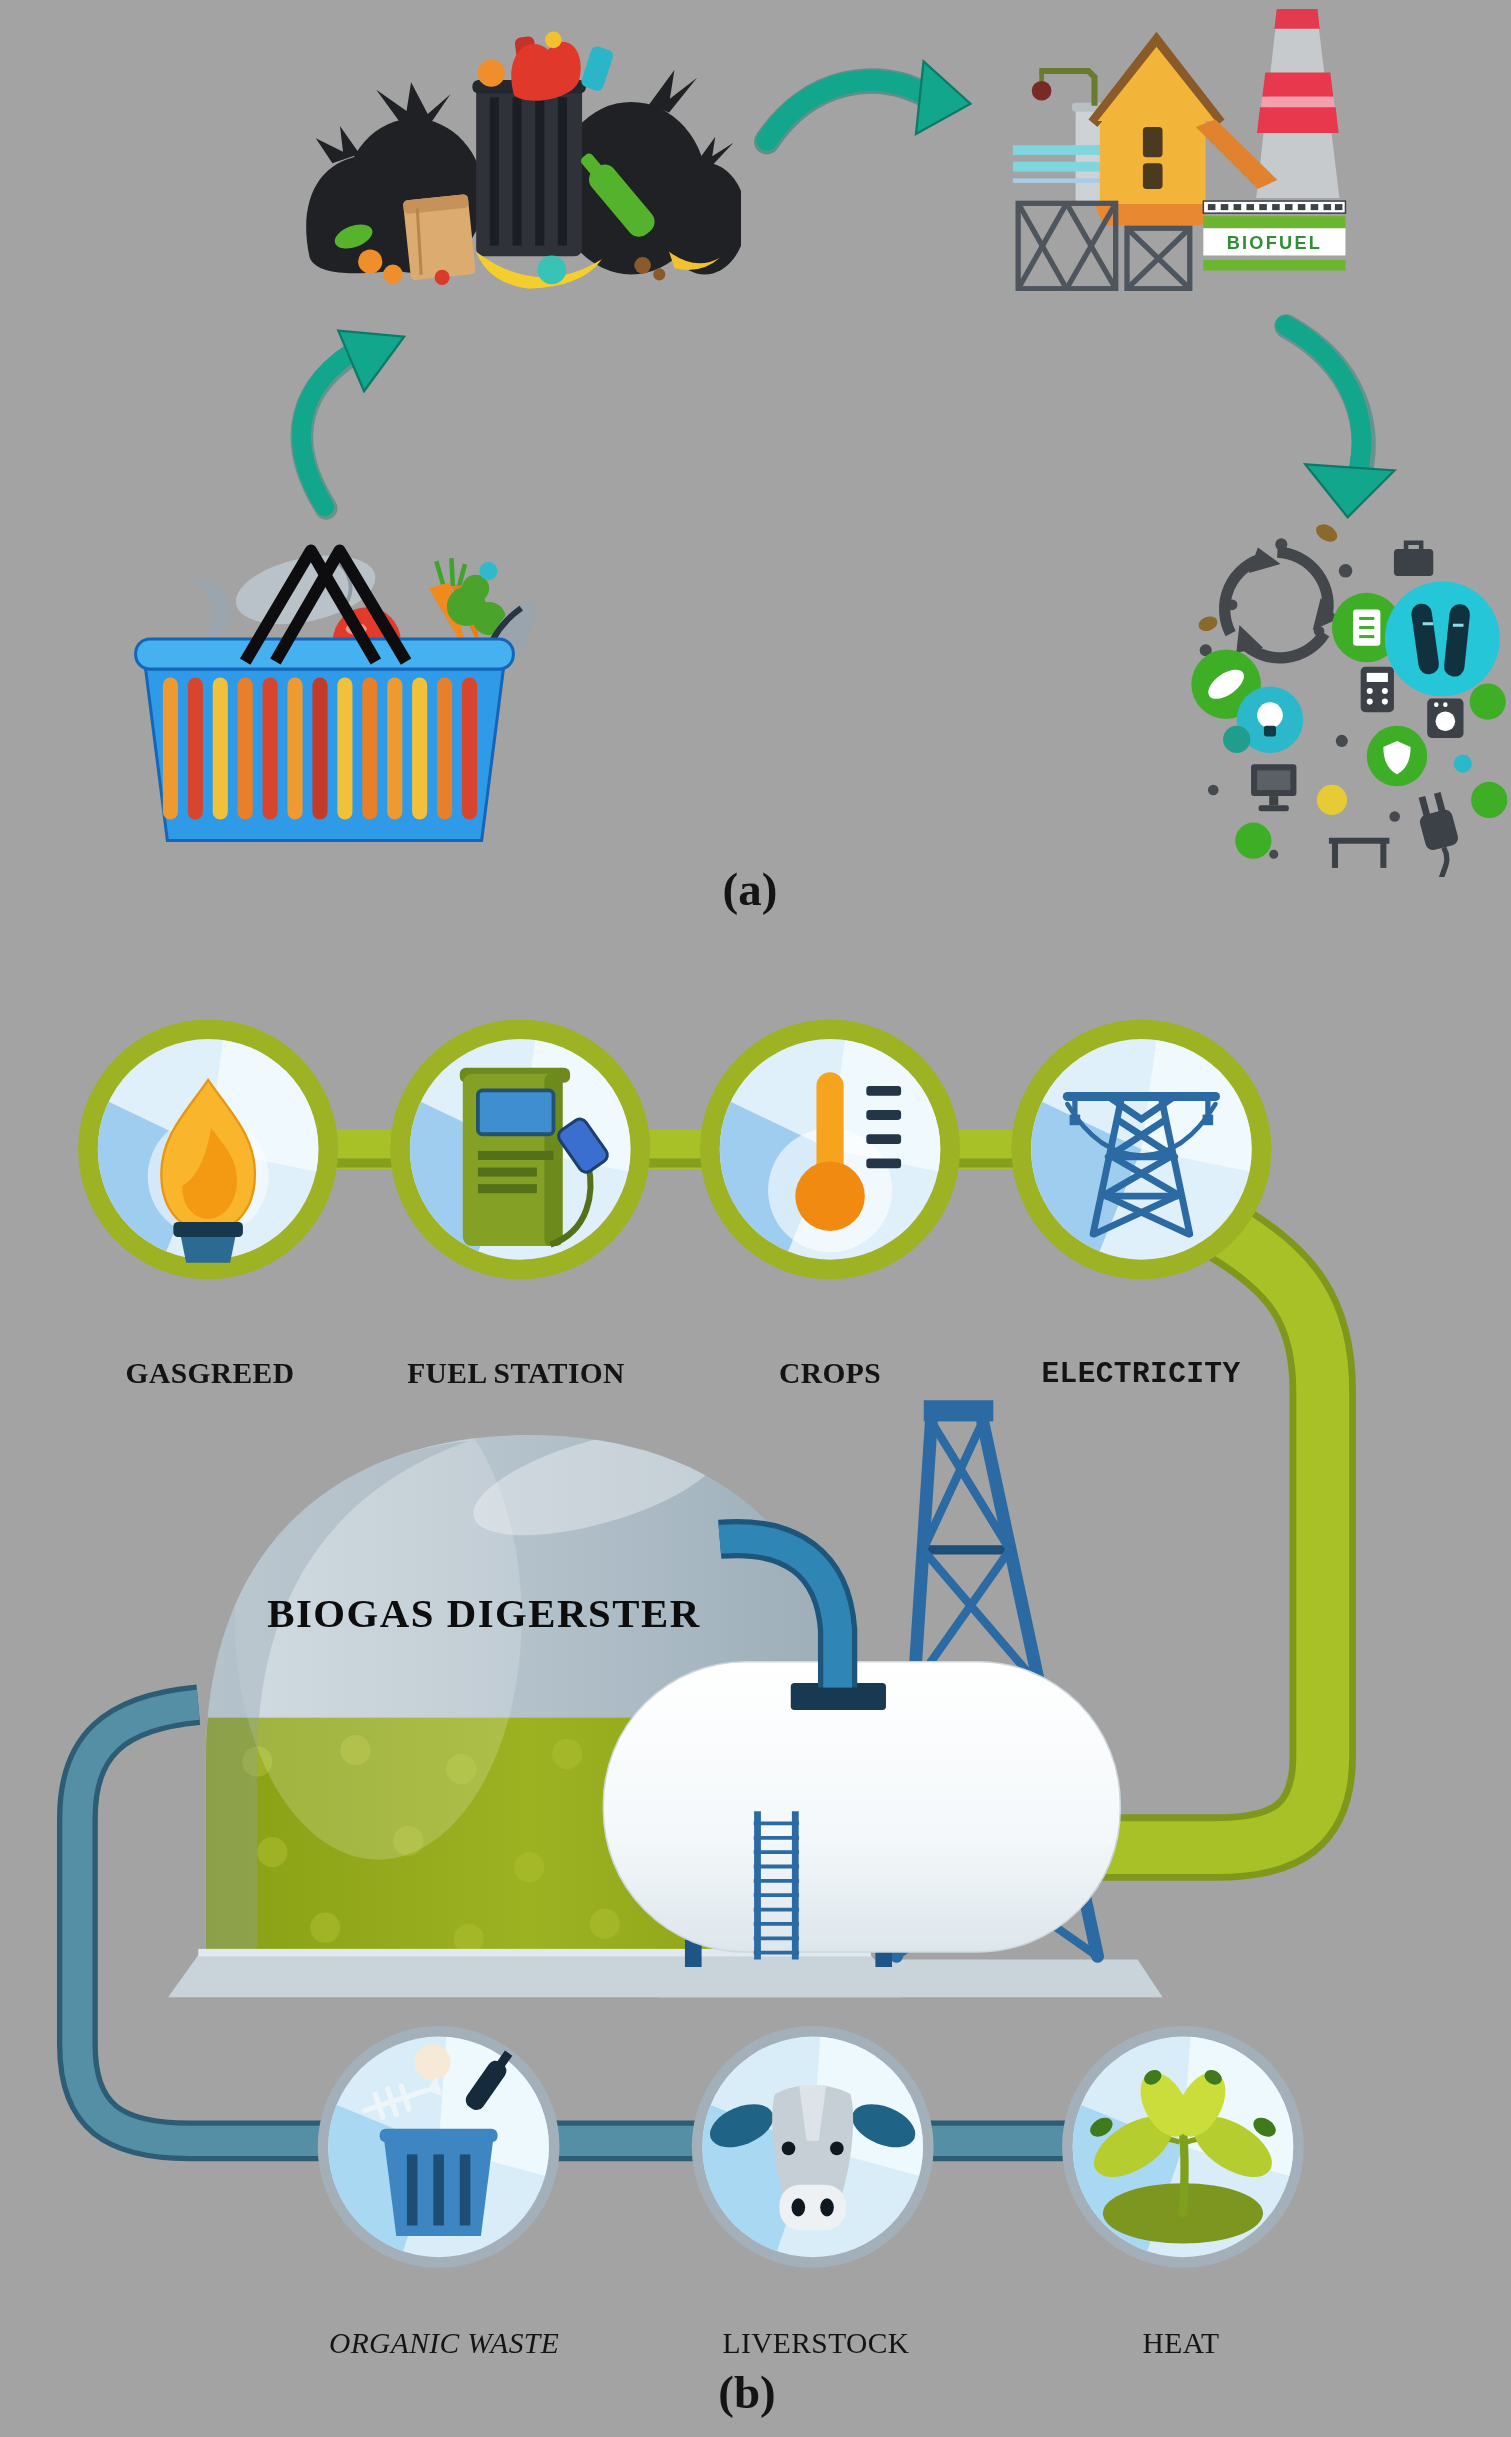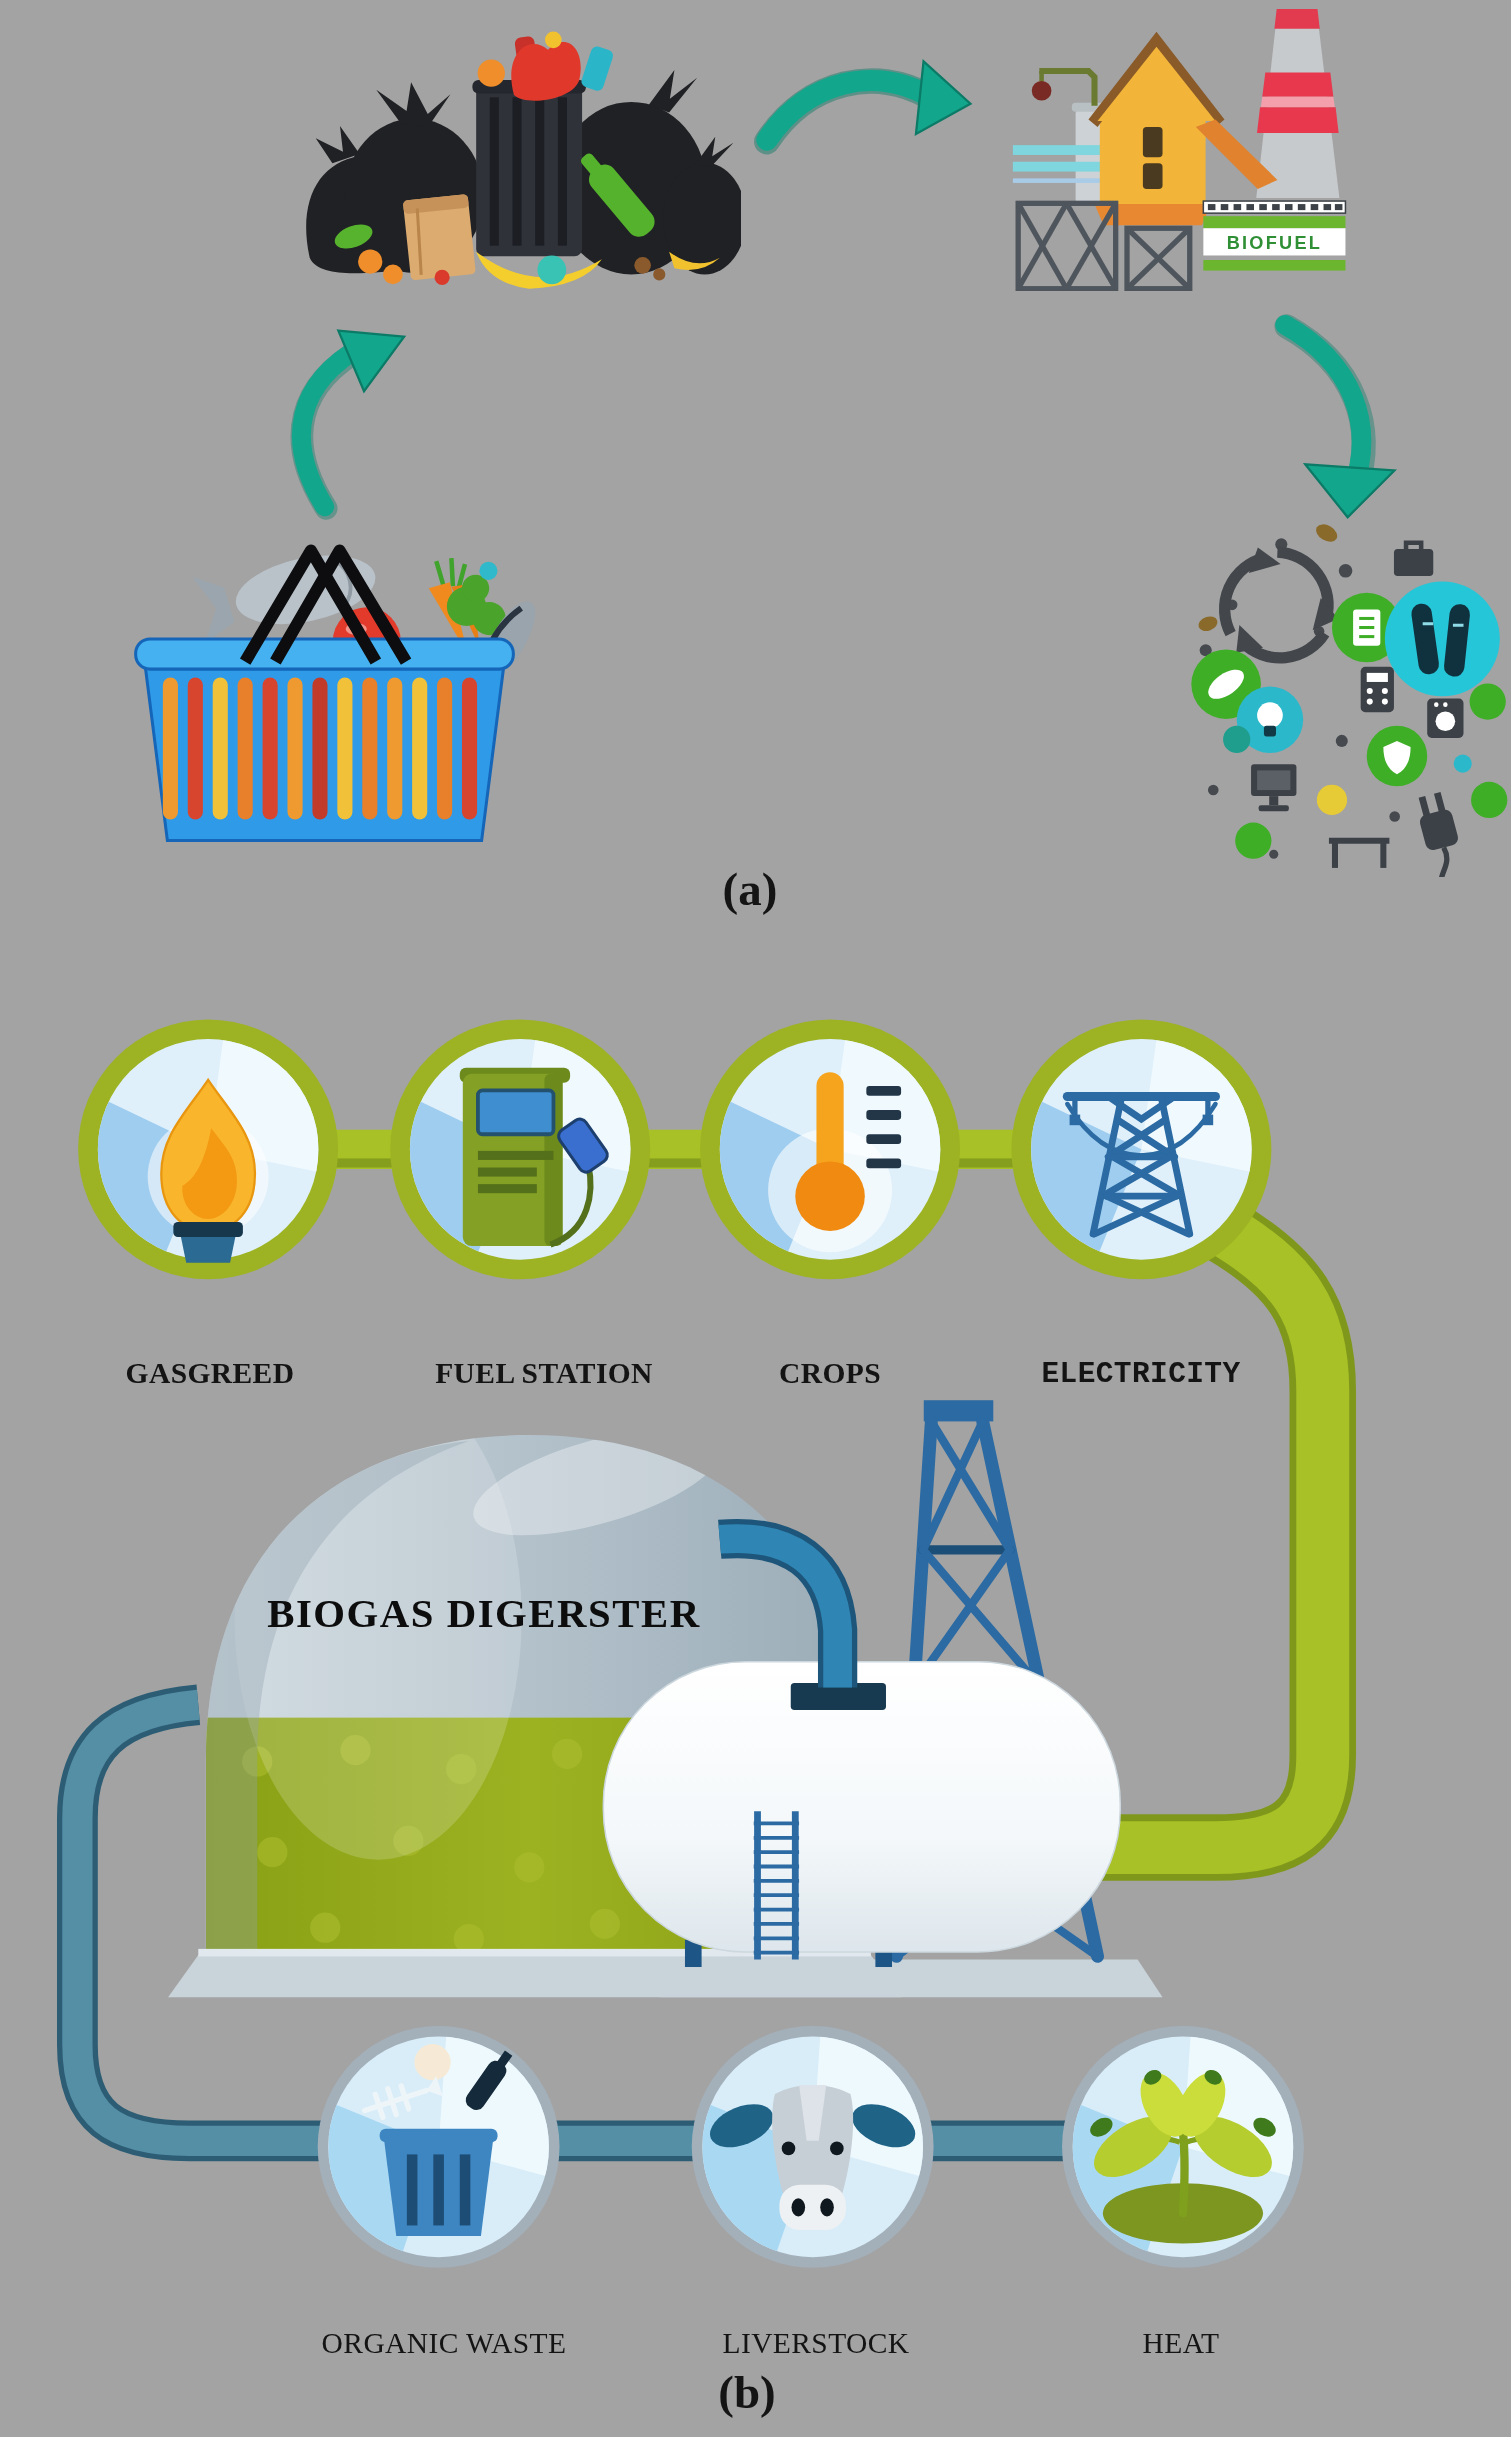--- a/index.html
+++ b/index.html
@@ -560,25 +560,25 @@
           <ellipse cx="108" cy="-26" rx="16" ry="11" fill="#3f7a1c" transform="rotate(32 108 -26)"></ellipse>
           <ellipse cx="-24" cy="-56" rx="27" ry="46" fill="#cadd3a" transform="rotate(-28 -24 -56)"></ellipse>
           <ellipse cx="-40" cy="-92" rx="12" ry="9" fill="#3f7a1c" transform="rotate(-28 -40 -92)"></ellipse>
           <ellipse cx="24" cy="-56" rx="27" ry="46" fill="#cadd3a" transform="rotate(28 24 -56)"></ellipse>
           <ellipse cx="40" cy="-92" rx="12" ry="9" fill="#3f7a1c" transform="rotate(28 40 -92)"></ellipse>
         </g>
       </g>
     </svg>
 
     <div class="abs lbl bold" style="left:210px;top:345px;">GASGREED</div>
-    <div class="abs lbl bold" style="left:544px;top:345px;">FUEL STATION</div>
+    <div class="abs lbl bold" style="left:516px;top:345px;">FUEL STATION</div>
     <div class="abs lbl bold" style="left:830px;top:345px;">CROPS</div>
     <div class="abs lbl bold" style="left:1141px;top:345px;font-family:Liberation Mono, monospace;">ELECTRICITY</div>
 
-    <div class="abs lbl" style="left:444px;top:1359px;">ORGANIC WASTE</div>
+    <div class="abs lbl" style="left:444px;top:1359px;font-style:italic;">ORGANIC WASTE</div>
     <div class="abs lbl" style="left:816px;top:1359px;">LIVERSTOCK</div>
     <div class="abs lbl" style="left:1181px;top:1359px;">HEAT</div>
 
     <div class="abs cap" style="left:747px;top:1397px;">(b)</div>
   </div>
 
 </div>
 
 
 </body></html>

